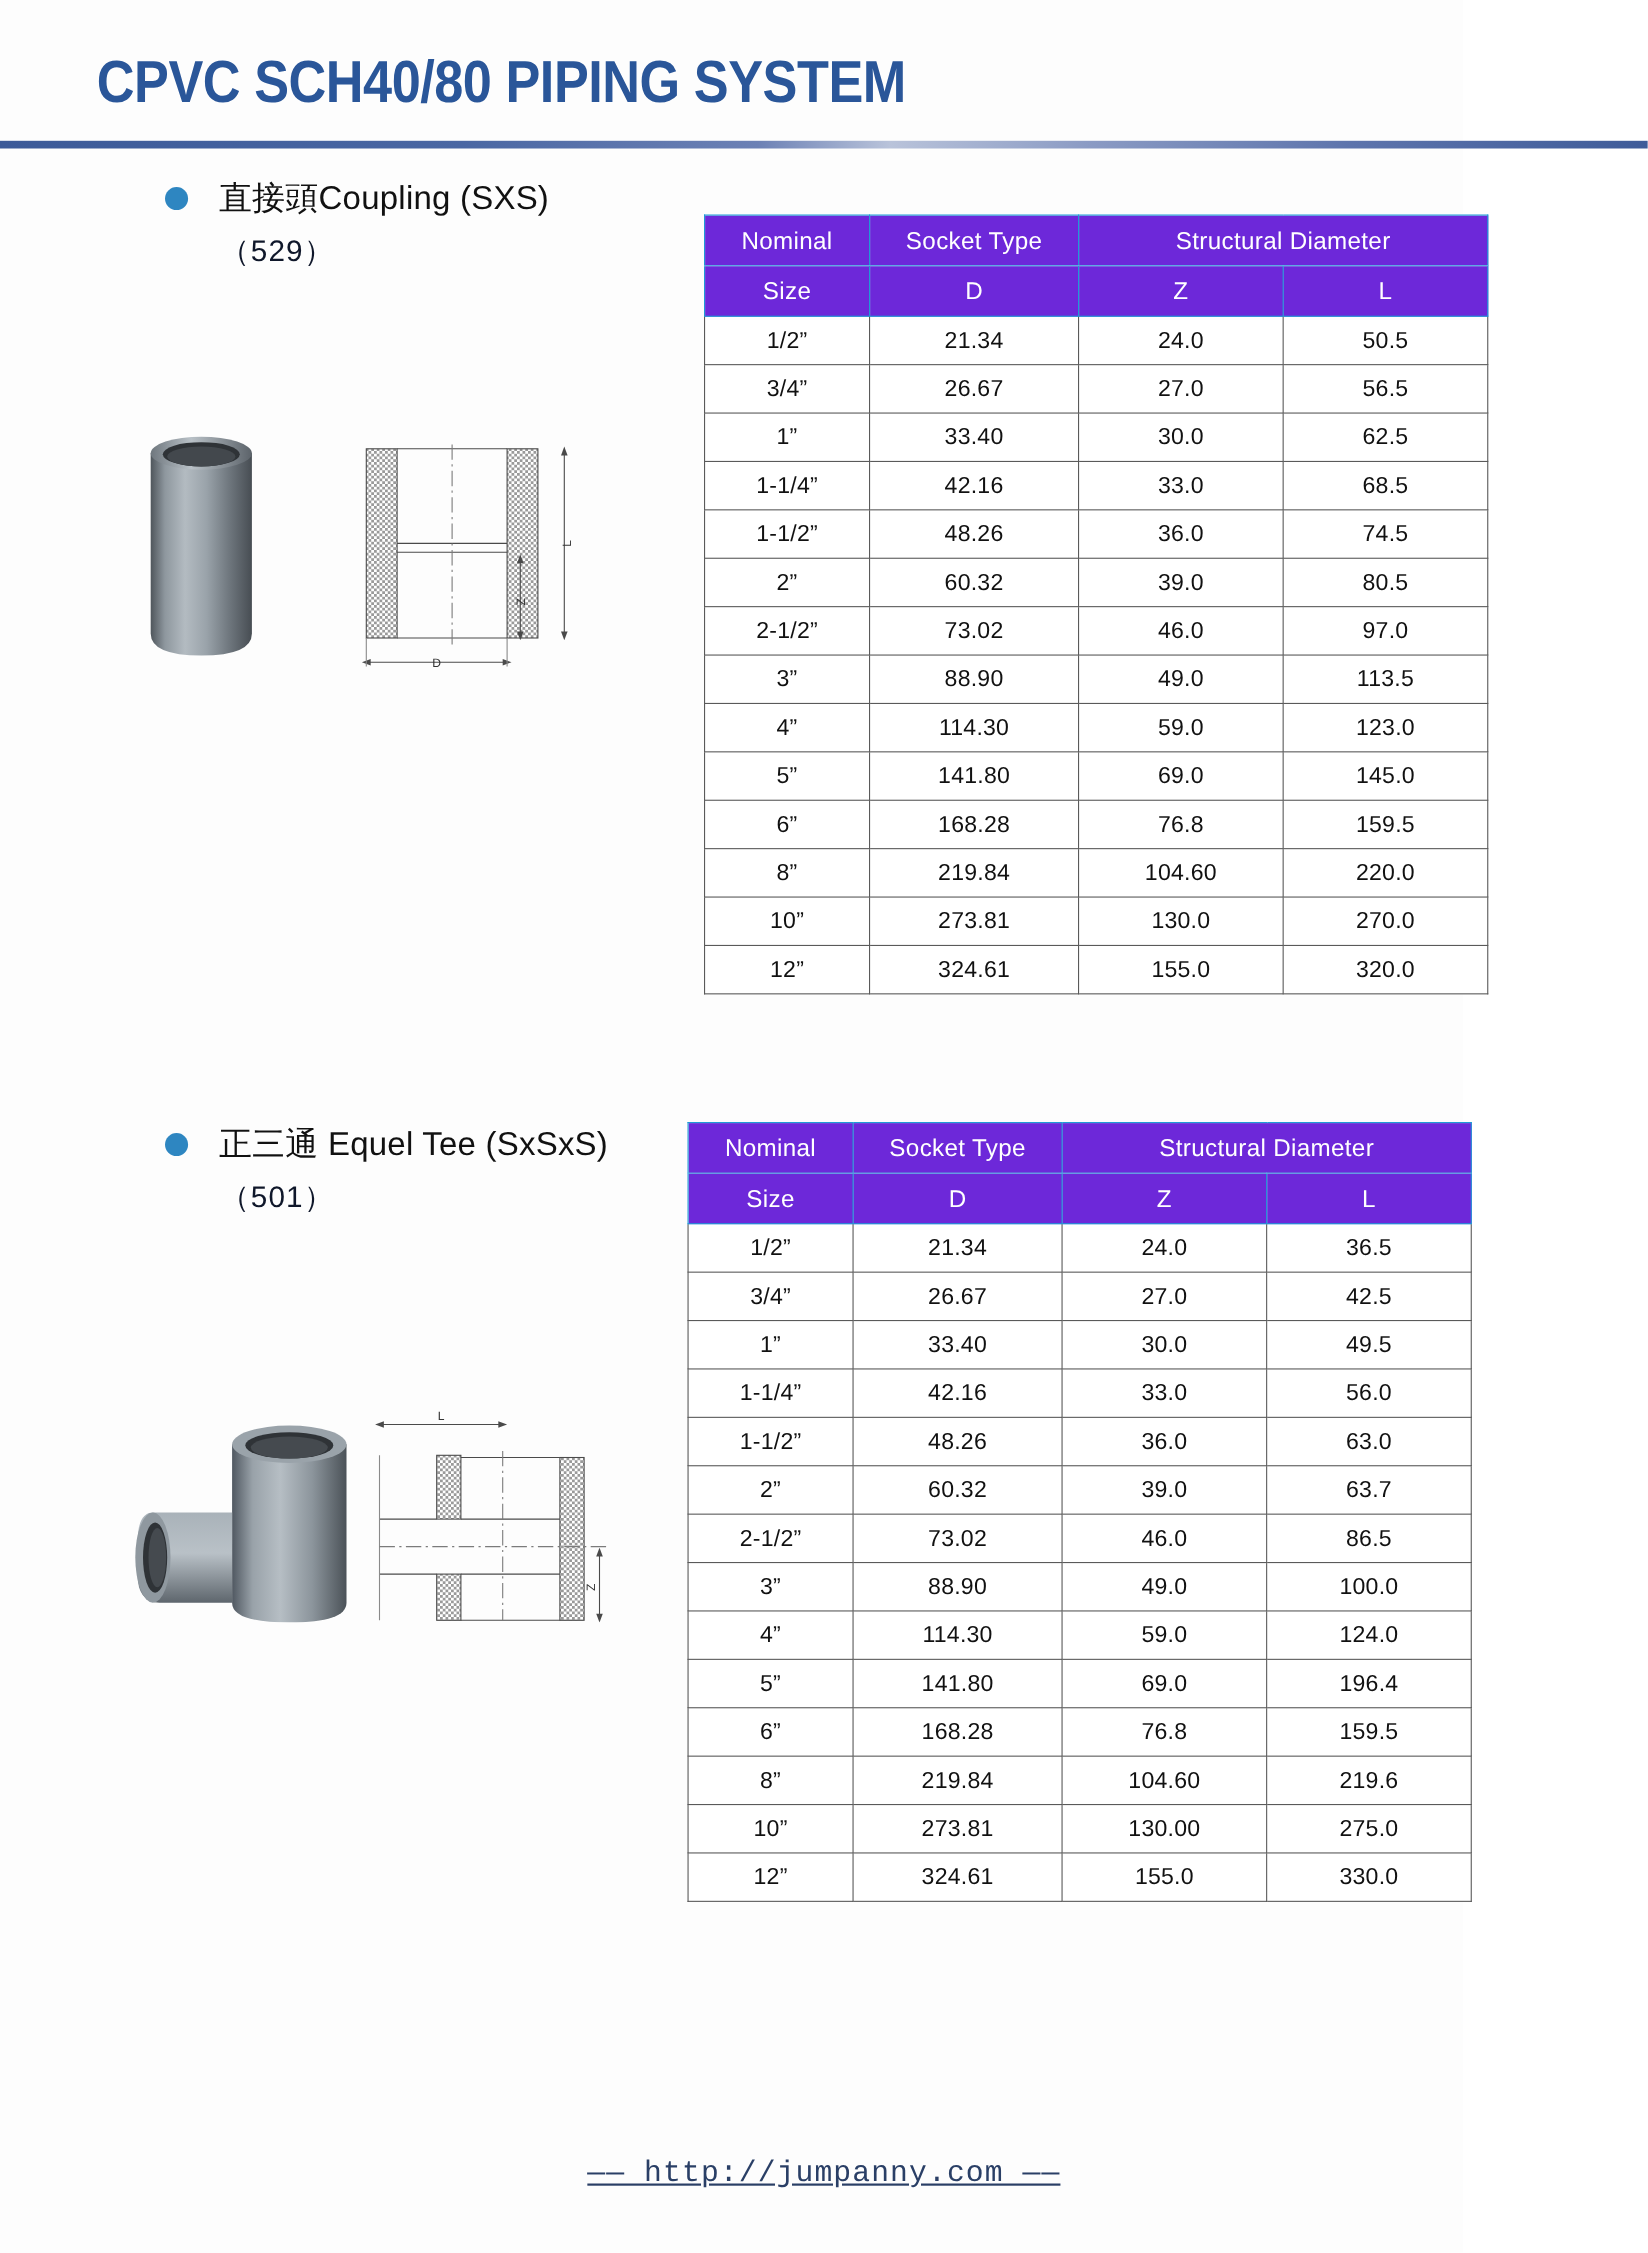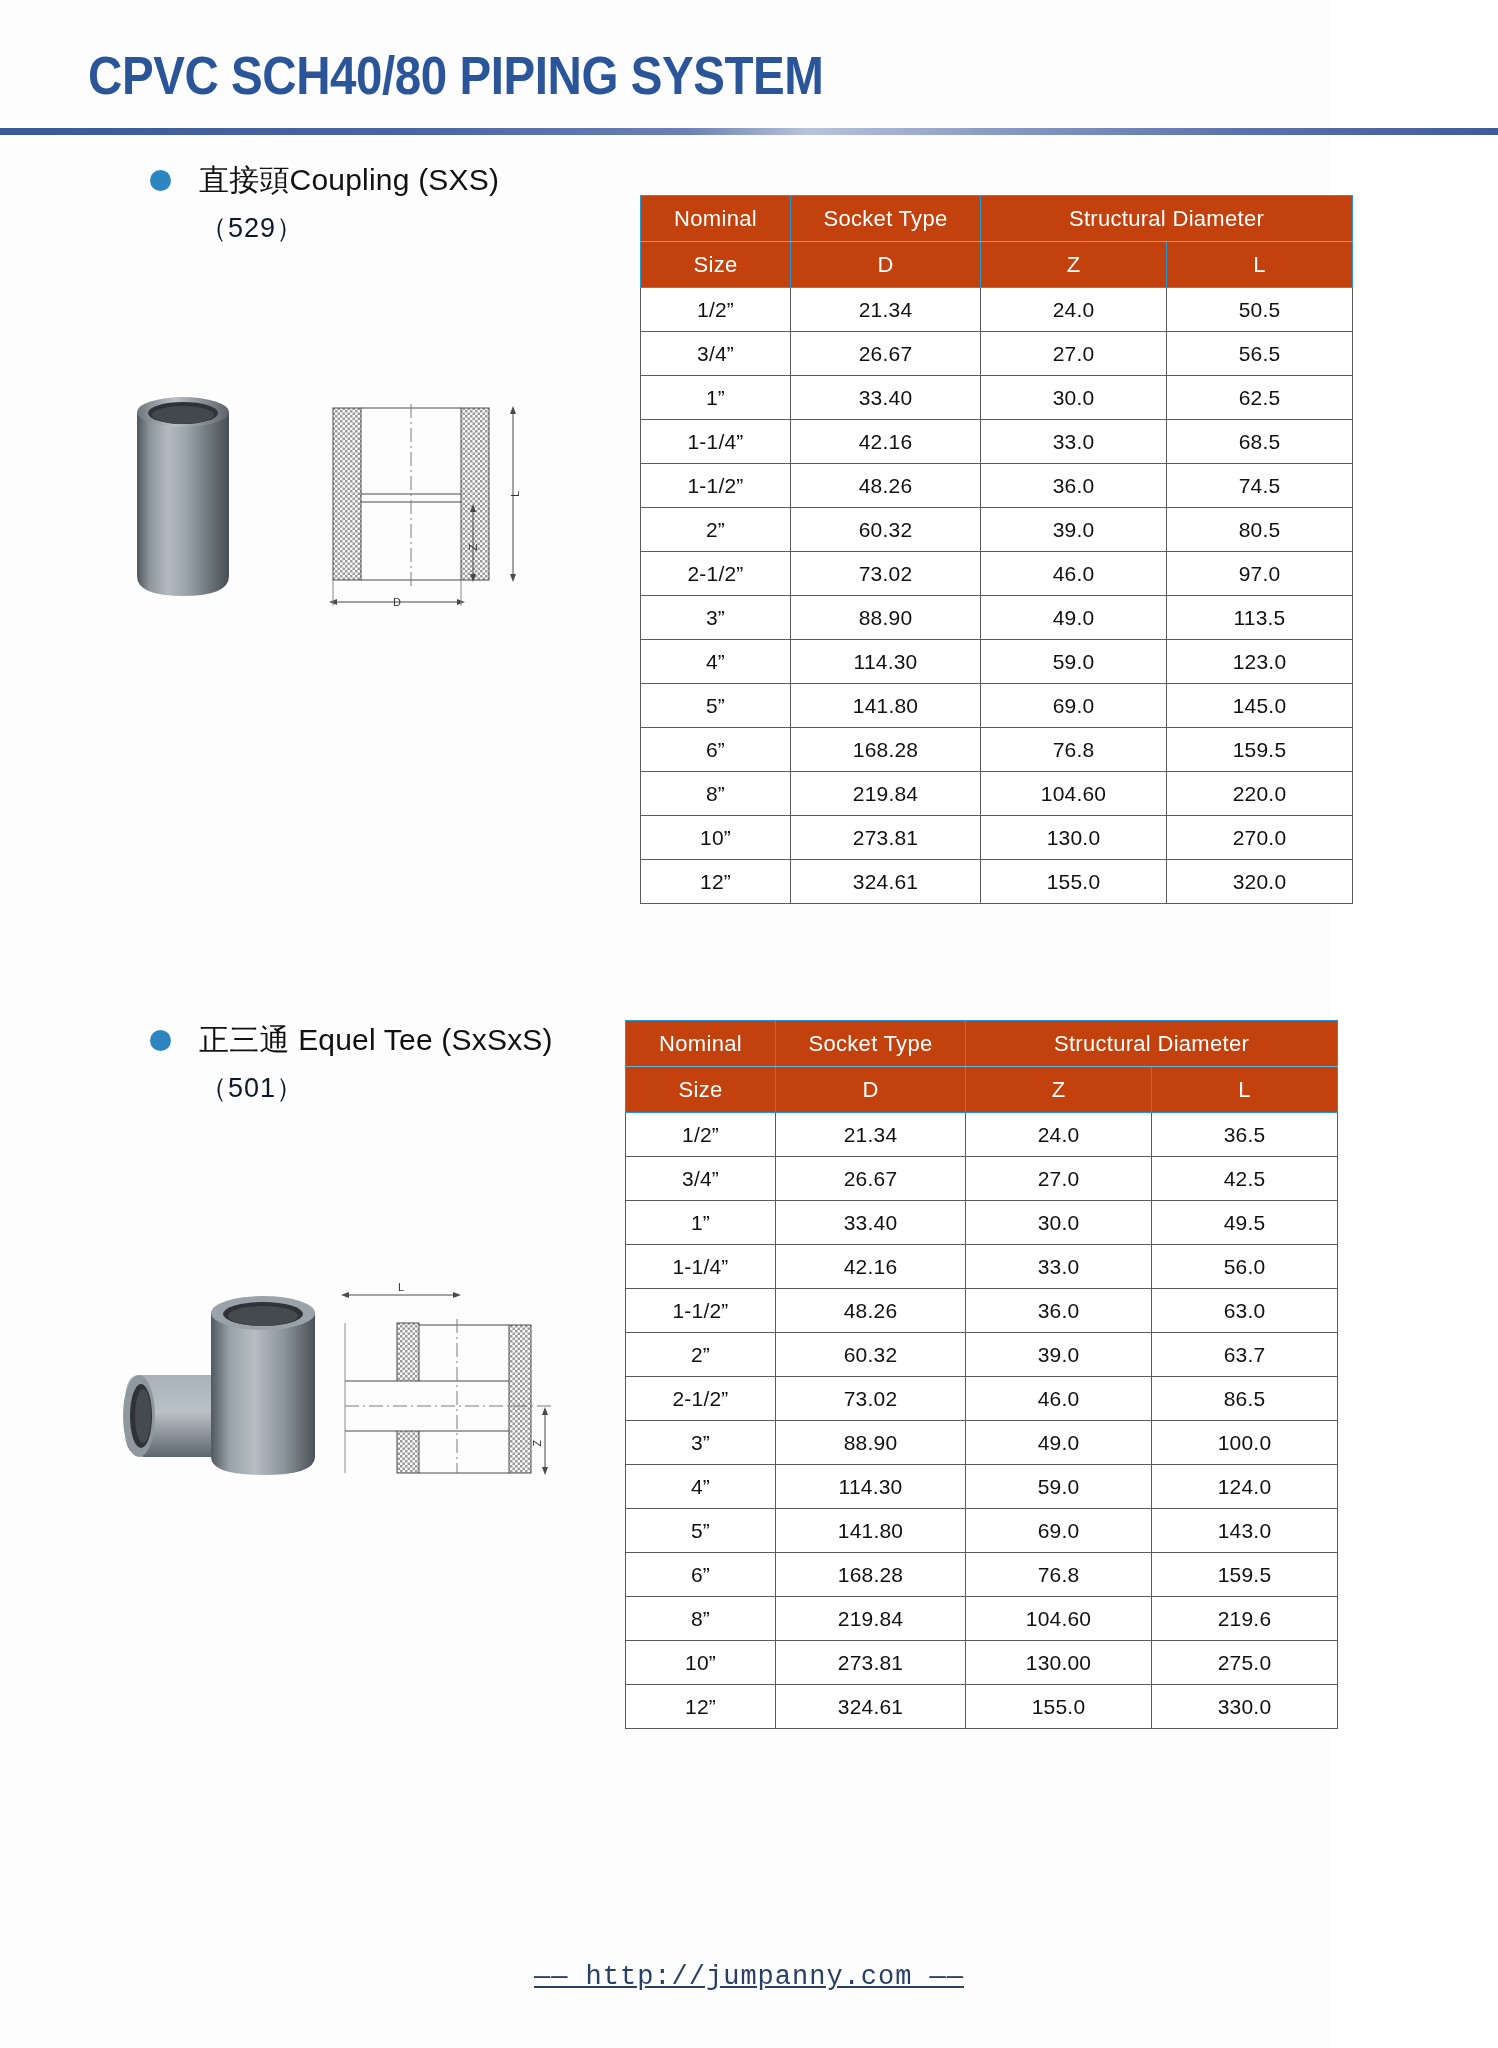--- a/index.html
+++ b/index.html
@@ -94,21 +94,21 @@
   }
   #table-1 { left: 640px; top: 35px; width: 712px; }
   #table-2 { left: 625px; top: 0px;  width: 712px; }
 
   .spec-table col.c-size { width: 150px; }
   .spec-table col.c-d    { width: 190px; }
   .spec-table col.c-z    { width: 186px; }
   .spec-table col.c-l    { width: 186px; }
 
   .spec-table th {
-    background: #c2410c;
+    background: #6d28d9;
     color: #ffffff;
     font-weight: normal;
     font-size: 22px;
     height: 46px;
     border: 1px solid #1f9ad6;
     text-align: center;
     letter-spacing: 0.3px;
     margin-left: 48px;
   }
   .spec-table thead tr:first-child th { border-bottom: 1px solid #5bb8e4; }
@@ -459,21 +459,21 @@
           <tr>
             <td>4”</td>
             <td>114.30</td>
             <td>59.0</td>
             <td>124.0</td>
           </tr>
           <tr>
             <td>5”</td>
             <td>141.80</td>
             <td>69.0</td>
-            <td>143.0</td>
+            <td>196.4</td>
           </tr>
           <tr>
             <td>6”</td>
             <td>168.28</td>
             <td>76.8</td>
             <td>159.5</td>
           </tr>
           <tr>
             <td>8”</td>
             <td>219.84</td>

